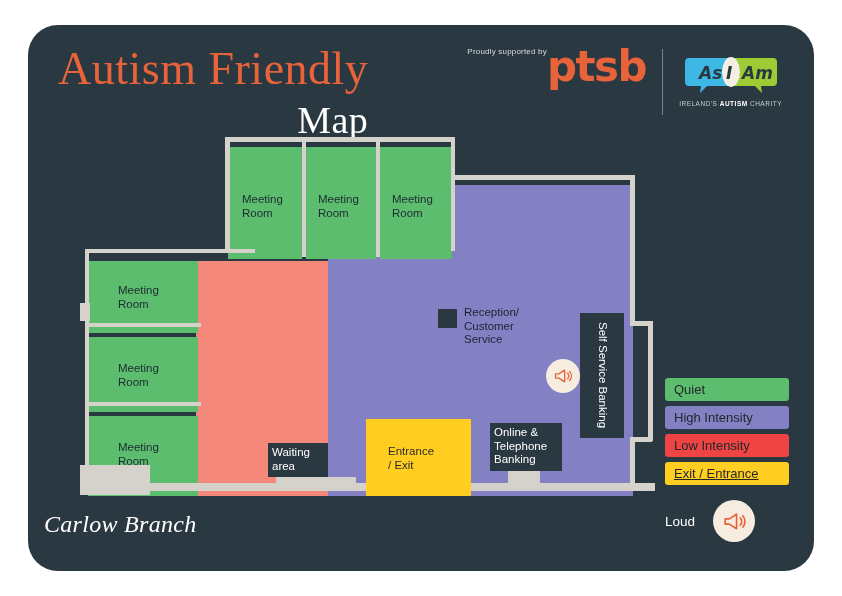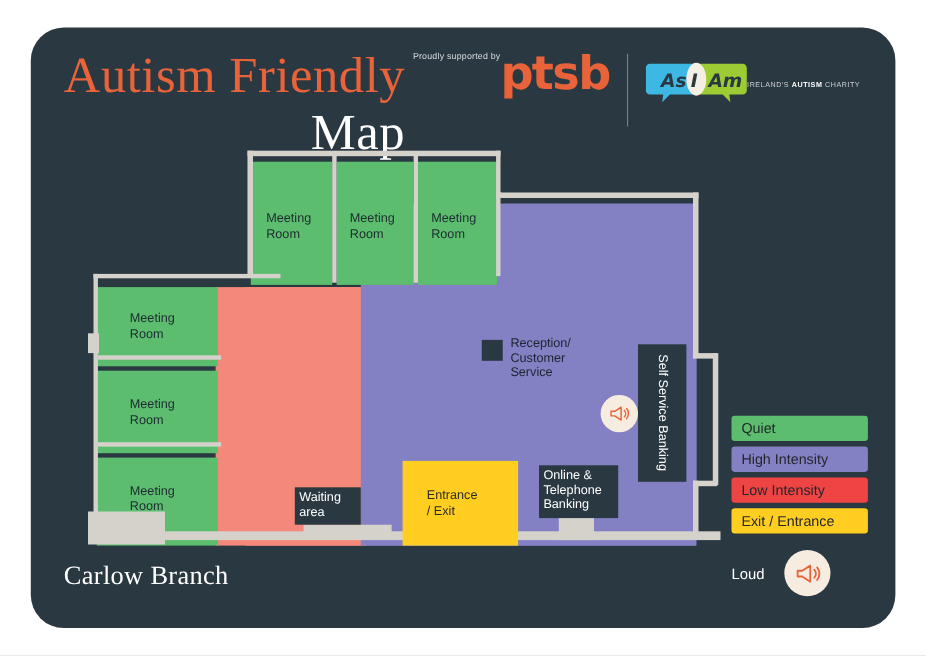--- a/index.html
+++ b/index.html
@@ -42,21 +42,21 @@
   }
   #title-line1 {
     color: #e8633a;
     font-size: 46px;
     line-height: 52px;
     letter-spacing: 0.5px;
     white-space: nowrap;
   }
   #title-line2 {
     color: #ffffff;
-    font-size: 46px;
+    font-size: 38px;
     line-height: 50px;
     letter-spacing: 0.5px;
   }
 
   #sponsor-block {
     position: absolute;
     right: 32px;
     top: 22px;
     display: flex;
     align-items: flex-start;
@@ -85,20 +85,21 @@
   }
   #sponsor-divider {
     width: 1px;
     background: #76838c;
     height: 66px;
     margin-top: 2px;
   }
   #asiam-group {
     padding-left: 16px;
     display: flex;
+    flex-direction: column;
     align-items: center;
     padding-top: 7px;
   }
   #asiam-logo { display:block; }
   #asiam-tag {
     font-size: 6.5px;
     color: #c9ced2;
     letter-spacing: 0.5px;
     margin-top: 2px;
     white-space: nowrap;
@@ -212,26 +213,27 @@
     align-items: center;
   }
   #loud-label {
     color: #ffffff;
     font-size: 13.5px;
     margin-right: 18px;
   }
 
   #branch-name {
     position: absolute;
-    left: 30px;
+    left: 16px;
     bottom: 33px;
     color: #ffffff;
     font-family: "Liberation Serif", serif;
     font-size: 24px;
     letter-spacing: 0.3px;
+    font-style: italic;
   }
 </style>
 </head>
 <body>
 
 <div id="page">
   <div id="card">
 
     <div id="title-block">
       <div id="title-line1">Autism Friendly</div>
@@ -377,21 +379,21 @@
     <div id="legend">
       <div class="legend-item" style="background:#5cbd6e;">
         <span>Quiet</span>
       </div>
       <div class="legend-item" style="background:#8380c4;">
         <span>High Intensity</span>
       </div>
       <div class="legend-item" style="background:#ef4444;">
         <span>Low Intensity</span>
       </div>
-      <div class="legend-item" style="background:#ffce21;">
+      <div class="legend-item" style="background:#ffce21;text-decoration:underline;">
         <span>Exit / Entrance</span>
       </div>
     </div>
 
     <div id="loud-row">
       <span id="loud-label">Loud</span>
       <div class="mega-circle" style="position:relative; width:42px; height:42px;">
         <svg width="25" height="25" viewBox="0 0 24 24" fill="none" stroke="#e8633a" stroke-width="1.6" stroke-linecap="round" stroke-linejoin="round">
           <path d="M3 9.5 h4 L14 5 v14 L7 14.5 H3 z"></path>
           <path d="M17.5 8.5 a5 5 0 0 1 0 7"></path>

